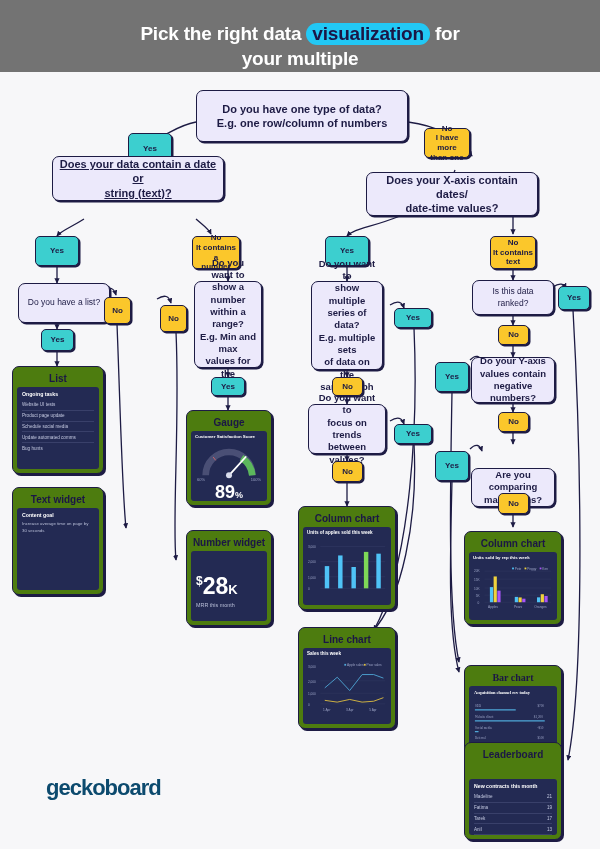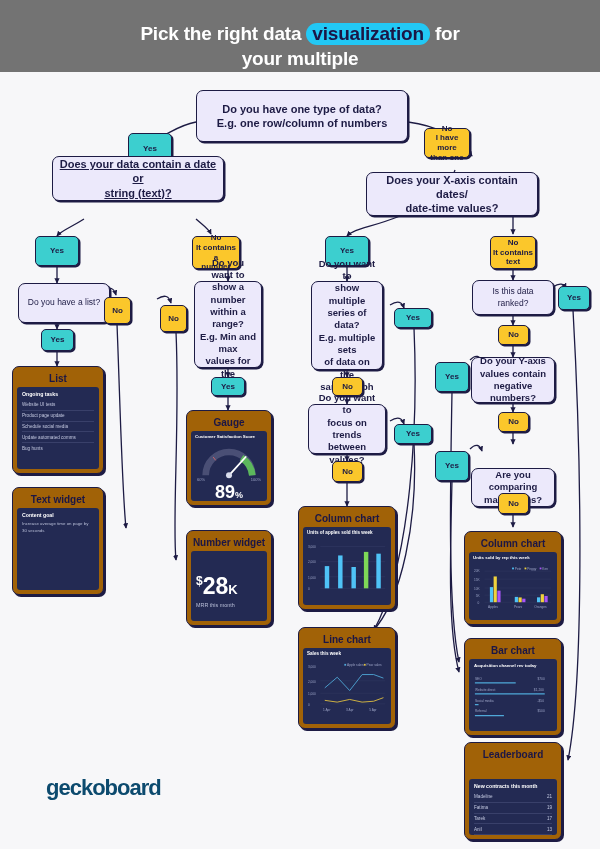--- a/index.html
+++ b/index.html
@@ -38,21 +38,21 @@
   .yes {
     background:#3ccfcf; border-radius:5px;
     font-size:8px; font-weight:bold; line-height:1.2;
   }
   .no {
     background:#fbc72b; border-radius:5px;
     font-size:8px; font-weight:bold; line-height:1.2; padding:2px;
   }
   
   .widget {
-    position:absolute; background:#a16207; border:1.8px solid #1d1b44;
+    position:absolute; background:#4d7c0f; border:1.8px solid #1d1b44;
     border-radius:7px; box-shadow:2px 2px 0 #1d1b44;
     padding:4px; display:flex; flex-direction:column;
   }
   .widget-title {
     text-align:center; font-size:10px; font-weight:bold;
     color:#1b1646; padding:2px 0 3px;
   }
   .screen {
     flex:1; background:#232a53; border-radius:3px; padding:4px 5px;
     color:#fff; overflow:hidden; position:relative;
@@ -399,21 +399,21 @@
       <rect x="72" y="36.5" width="3.6" height="5.5" fill="#4fc3f7"></rect>
       <rect x="76.2" y="33" width="3.6" height="9" fill="#f0d23c"></rect>
       <rect x="80.4" y="35" width="3.6" height="7" fill="#a855f7"></rect>
       <text class="axis-lab" x="17" y="49">Apples</text>
       <text class="axis-lab" x="46" y="49">Pears</text>
       <text class="axis-lab" x="69" y="49">Oranges</text>
     </svg>
   </div>
 </div>
 
-<div class="widget" style="left:464px;top:638px;width:98px;height:98px;">
+<div class="widget" style="left:464px;top:665px;width:98px;height:98px;font-family:Liberation Serif, serif;">
   <div class="widget-title">Bar chart</div>
   <div class="screen" style="padding:4px 5px;">
     <div class="screen-h" style="font-size:4.4px;">Acquisition channel rev today</div>
     <svg viewBox="0 0 86 50" style="width:100%;height:52px;">
       <text class="axis-lab" x="1" y="6" fill="#cfd4e8">SEO</text>
       <text class="axis-lab" x="70" y="6" fill="#cfd4e8">$700</text>
       <line x1="1" y1="9.5" x2="46" y2="9.5" stroke="#4fa8d8" stroke-width="1.4"></line>
       <text class="axis-lab" x="1" y="18" fill="#cfd4e8">Website direct</text>
       <text class="axis-lab" x="66" y="18" fill="#cfd4e8">$1,200</text>
       <line x1="1" y1="21.5" x2="78" y2="21.5" stroke="#4fa8d8" stroke-width="1.4"></line>

